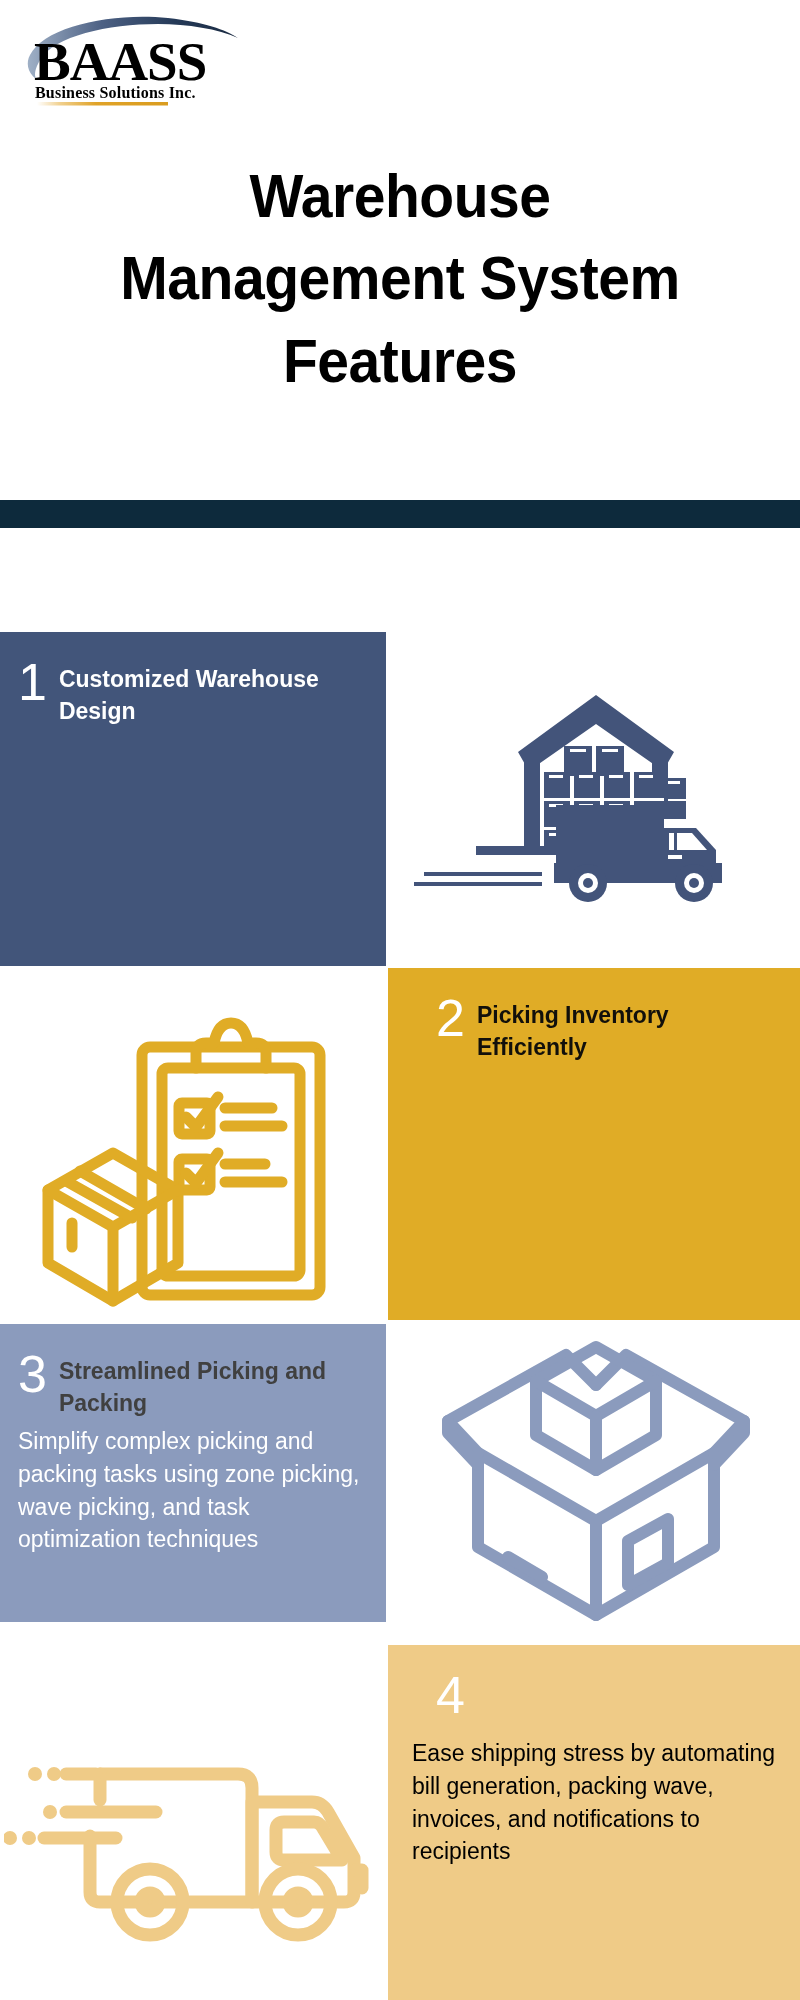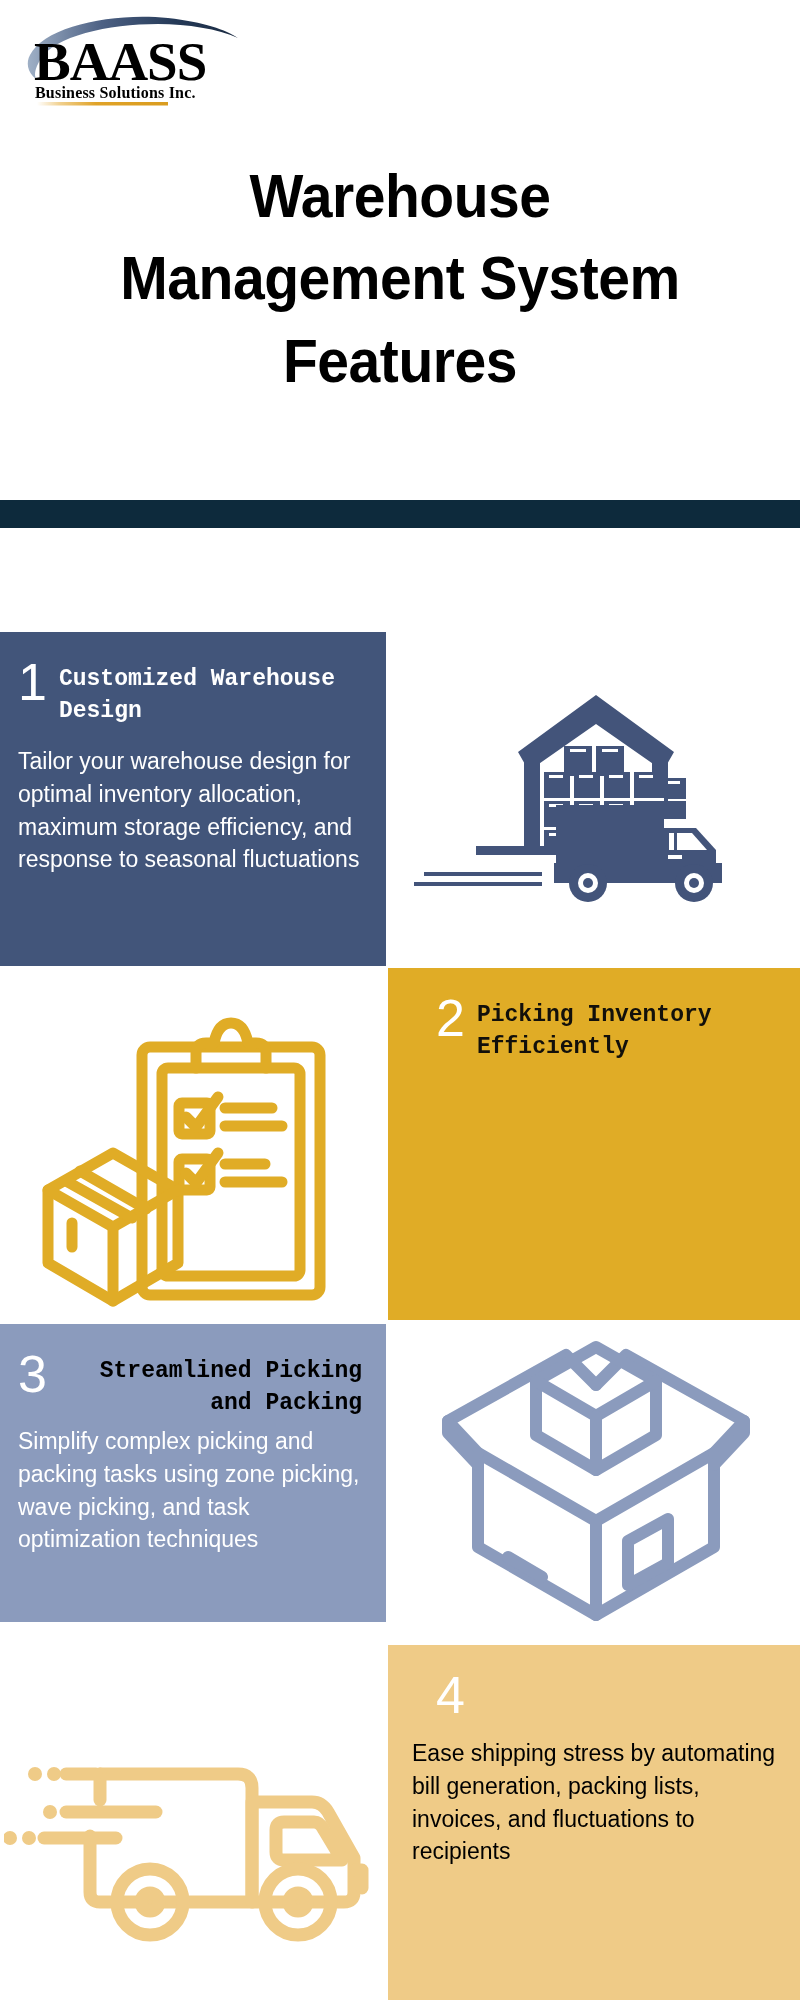--- a/index.html
+++ b/index.html
@@ -69,21 +69,21 @@
   }
   .block-num {
     font-family: "Liberation Sans", sans-serif;
     font-weight: 300;
     font-size: 52px;
     line-height: 0.85;
     flex: 0 0 auto;
     margin-top: 2px;
   }
   .block-title {
-    font-family: Liberation Mono, monospace;
+    font-family: Liberation Sans, sans-serif;
     font-weight: bold;
     font-size: 23px;
     line-height: 1.38;
     padding-top: 6px;
   }
   .block-body {
     font-family: "Liberation Sans", sans-serif;
     font-weight: normal;
     font-size: 23px;
     line-height: 1.42;
@@ -108,21 +108,21 @@
   #block2 .block-num { color: #ffffff; margin-left: 24px; }
   #block2 .block-title { color: #12100b; }
   #block2 .block-body { color: #1b1a17; margin-top: 8px; }
 
   
   #block3 {
     left: 0; top: 1324px; width: 386px; height: 298px;
     background: #8b9bbd;
   }
   #block3 .block-num { color: #ffffff; }
-  #block3 .block-title { color: #000000; text-align: right; }
+  #block3 .block-title { color: #404040; }
   #block3 .block-body { color: #ffffff; margin-top: 6px; }
 
   
   #block4 {
     left: 388px; top: 1645px; width: 412px; height: 355px;
     background: #efcb87;
     padding-left: 24px;
   }
   #block4 .block-num { color: #ffffff; margin-left: 24px; }
   #block4 .block-title { color: #000000; }
@@ -182,21 +182,20 @@
     <span>Features</span>
   </h1>
 
   <div id="divider"></div>
 
   <div class="block" id="block1">
     <div class="block-head">
       <div class="block-num">1</div>
       <div class="block-title">Customized Warehouse Design</div>
     </div>
-    <div class="block-body">Tailor your warehouse design for optimal inventory allocation, maximum storage efficiency, and response to seasonal fluctuations</div>
   </div>
 
   <div class="icon-box" id="icon1">
     <svg viewBox="0 0 400 300" width="400" height="300">
       <g fill="#43547a">
 
         <polygon points="137,102 200,56 263,102 263,118 200,74 137,118"></polygon>
         <polygon points="122,102 200,45 278,102 270,116 200,60 130,116"></polygon>
 
         <rect x="128" y="104" width="16" height="96"></rect>
@@ -335,21 +334,21 @@
 
         <path d="M232 300 L232 256 L272 234 L272 278 Z"></path>
       </g>
     </svg>
   </div>
 
   <div class="block" id="block4">
     <div class="block-head">
       <div class="block-num">4</div>
     </div>
-    <div class="block-body">Ease shipping stress by automating bill generation, packing lists, invoices, and fluctuations to recipients</div>
+    <div class="block-body">Ease shipping stress by automating bill generation, packing wave, invoices, and notifications to recipients</div>
   </div>
 
   <div class="icon-box" id="icon4">
     <svg viewBox="0 0 380 300" width="380" height="300">
       <g fill="none" stroke="#efcb87" stroke-width="13" stroke-linecap="round" stroke-linejoin="round">
 
         <path d="M96 104 L234 104 Q248 104 248 118 L248 232 L96 232 Q86 232 86 222 L86 166"></path>
         <path d="M96 104 L96 130"></path>
 
         <path d="M248 132 L308 132 Q318 132 324 142 L350 188 L350 222 Q350 232 340 232 L248 232 Z"></path>

